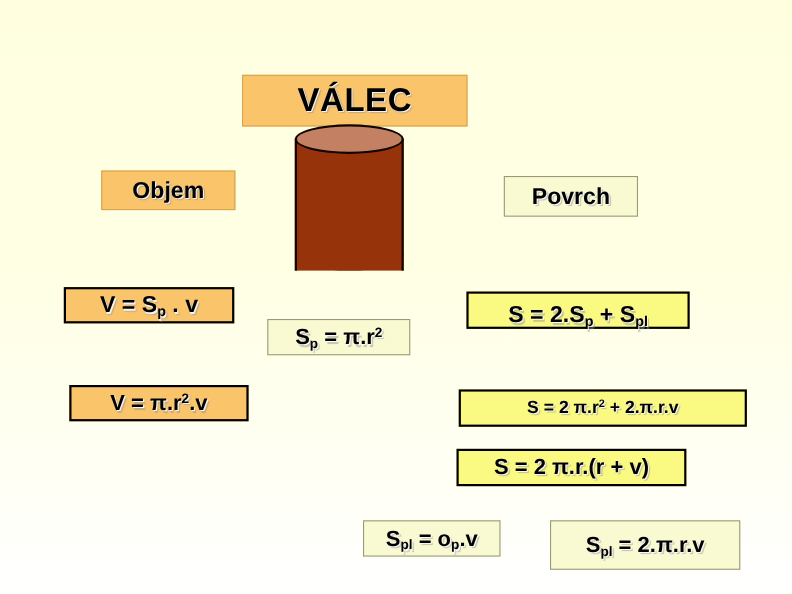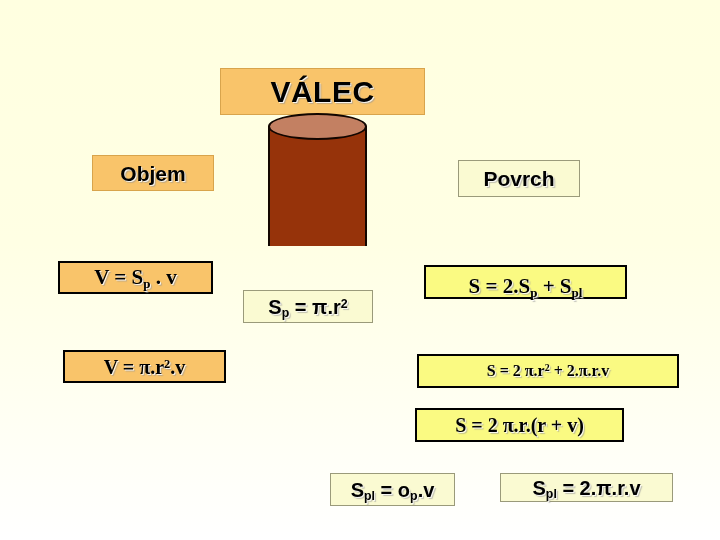--- a/index.html
+++ b/index.html
@@ -38,21 +38,21 @@
                  2px 2px 1px rgba(150,150,150,0.55);
   }
 
   
   .fill-orange      { background: #f9c46a; }
   .fill-pale-yellow { background: #fafad2; }
   .fill-bright-yellow { background: #fafa82; }
 
   
   .bd-thin-tan   { border: 1px solid #d8a44c; }
-  .bd-black      { border: 2px solid #000000; font-family: Liberation Serif, serif; }
+  .bd-black      { border: 2px solid #000000; }
   .bd-thin-gray  { border: 1px solid #9a9a7a; }
 
   
   #title-box {
     left: 220px; top: 33px; width: 205px; height: 47px;
     font-size: 30px;
     letter-spacing: 0.5px;
     margin-top: 35px;
   }
   #objem-box {
@@ -67,21 +67,21 @@
 
   #f-v-sp-v   { left: 58px;  top: 261px; width: 155px; height: 33px; font-size: 21px; }
   #f-sp-pir2  { left: 243px; top: 290px; width: 130px; height: 33px; font-size: 20px; }
   #f-v-pir2v  { left: 63px;  top: 350px; width: 163px; height: 33px; font-size: 20px; }
 
   #f-s-2sp-spl { left: 424px; top: 265px; width: 203px; height: 34px; font-size: 21px; align-items: flex-end; }
   #f-s-full    { left: 417px; top: 354px; width: 262px; height: 34px; font-size: 16px; }
   #f-s-fact    { left: 415px; top: 408px; width: 209px; height: 34px; font-size: 20px; }
 
   #f-spl-opv   { left: 330px; top: 473px; width: 125px; height: 33px; font-size: 20px; }
-  #f-spl-2pirv { left: 500px; top: 473px; width: 173px; height: 29px; font-size: 20px; }
+  #f-spl-2pirv { left: 500px; top: 473px; width: 173px; height: 45px; font-size: 20px; }
 
   
   .box sub, .box sup {
     font-size: 0.62em;
     font-weight: bold;
     line-height: 0;
   }
   .box sub { vertical-align: -0.28em; }
   .box sup { vertical-align: 0.52em; }
 

